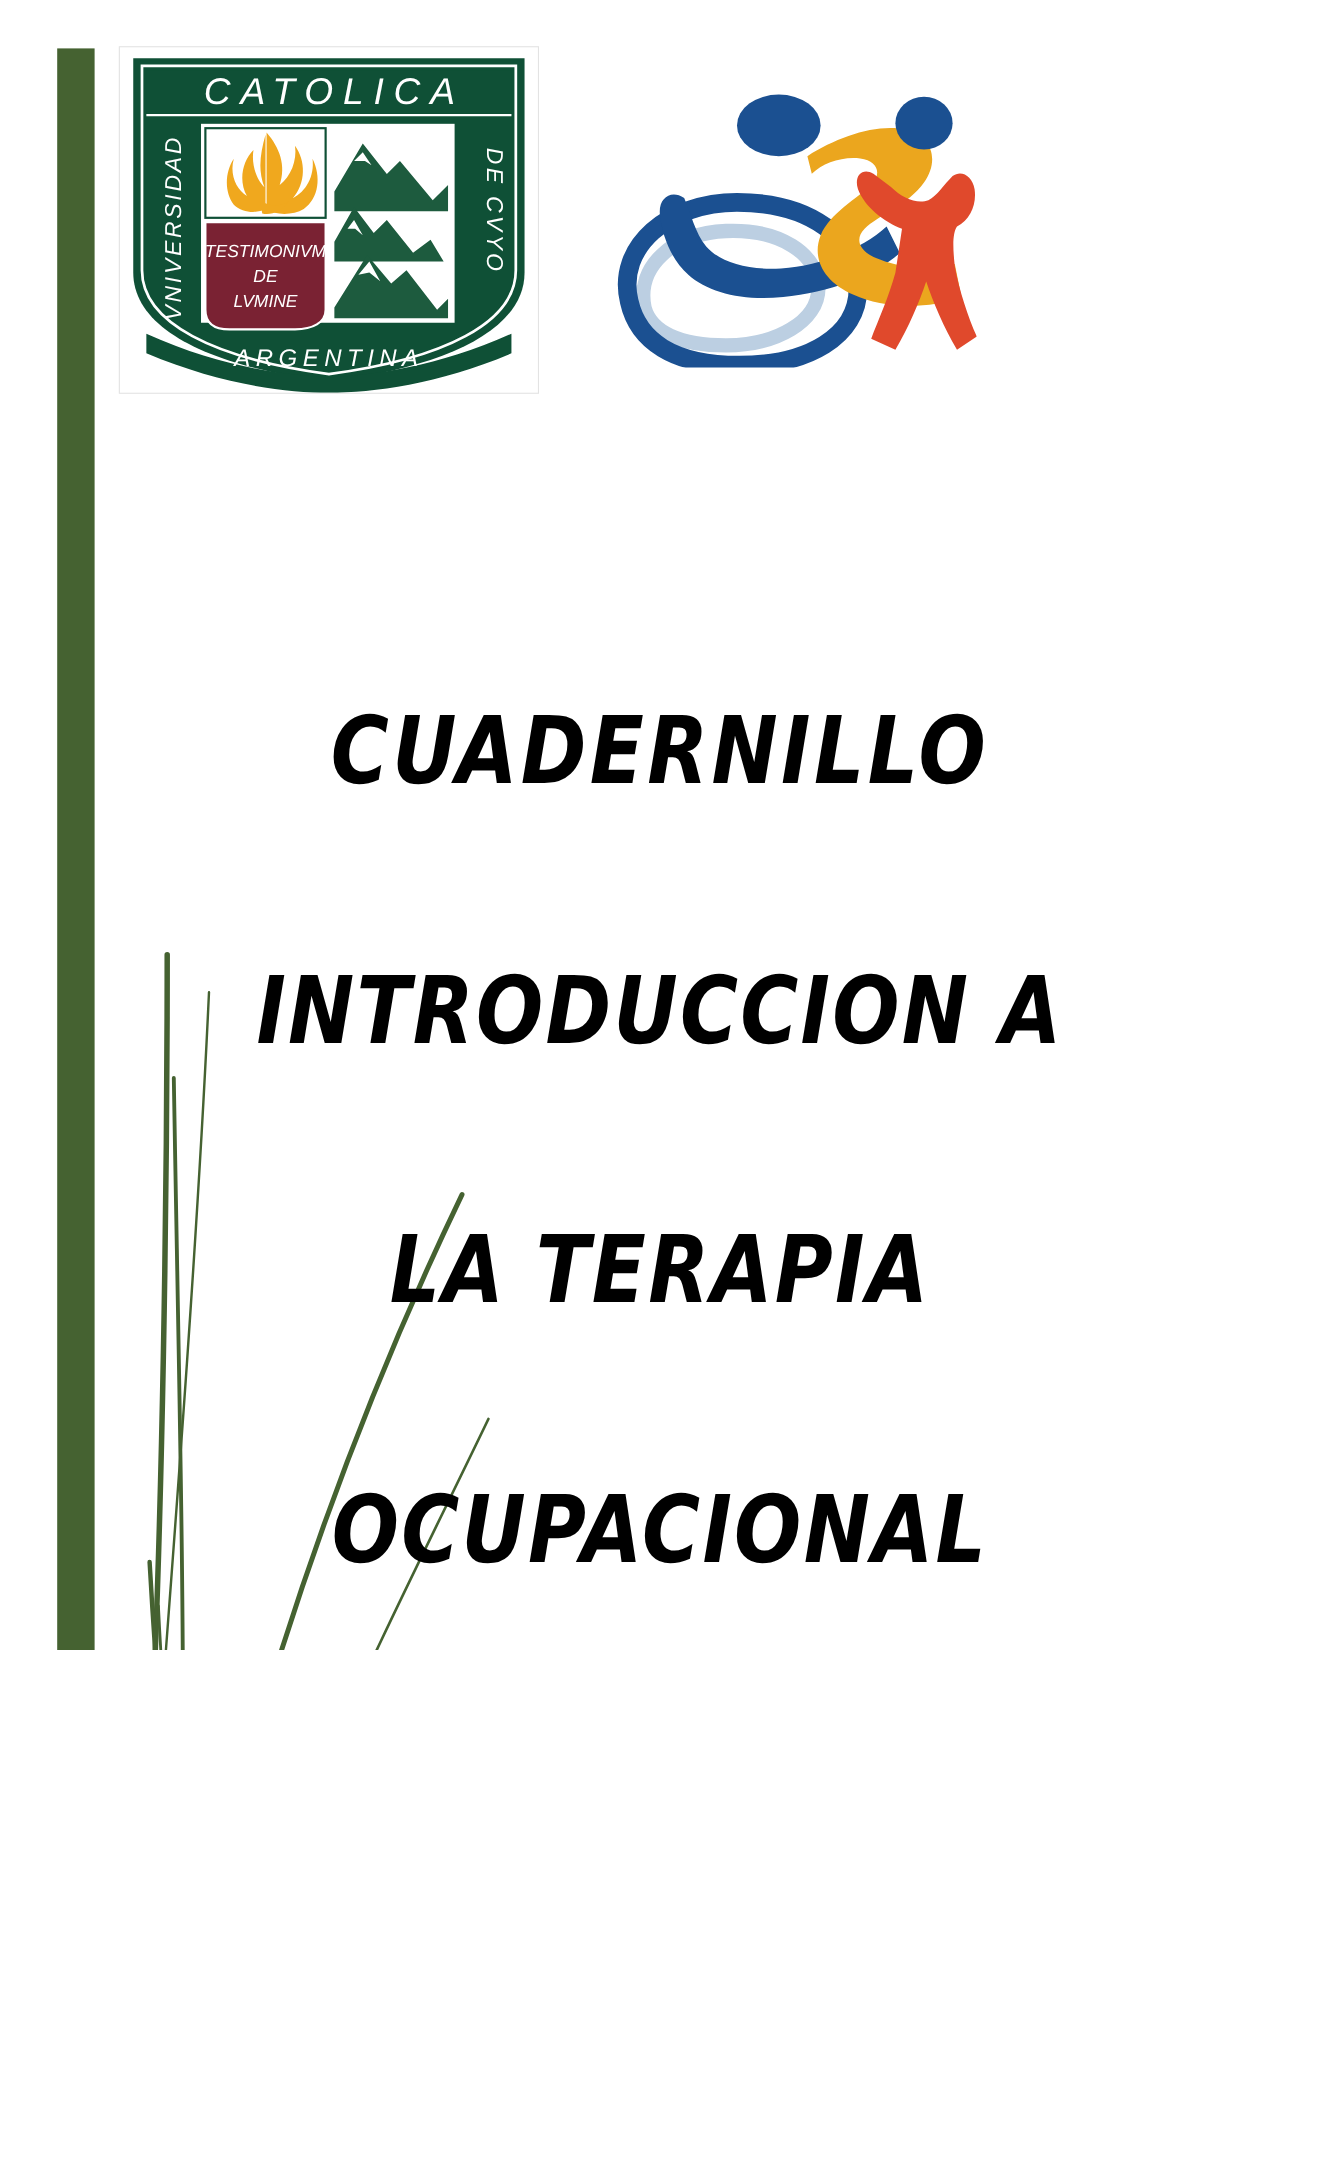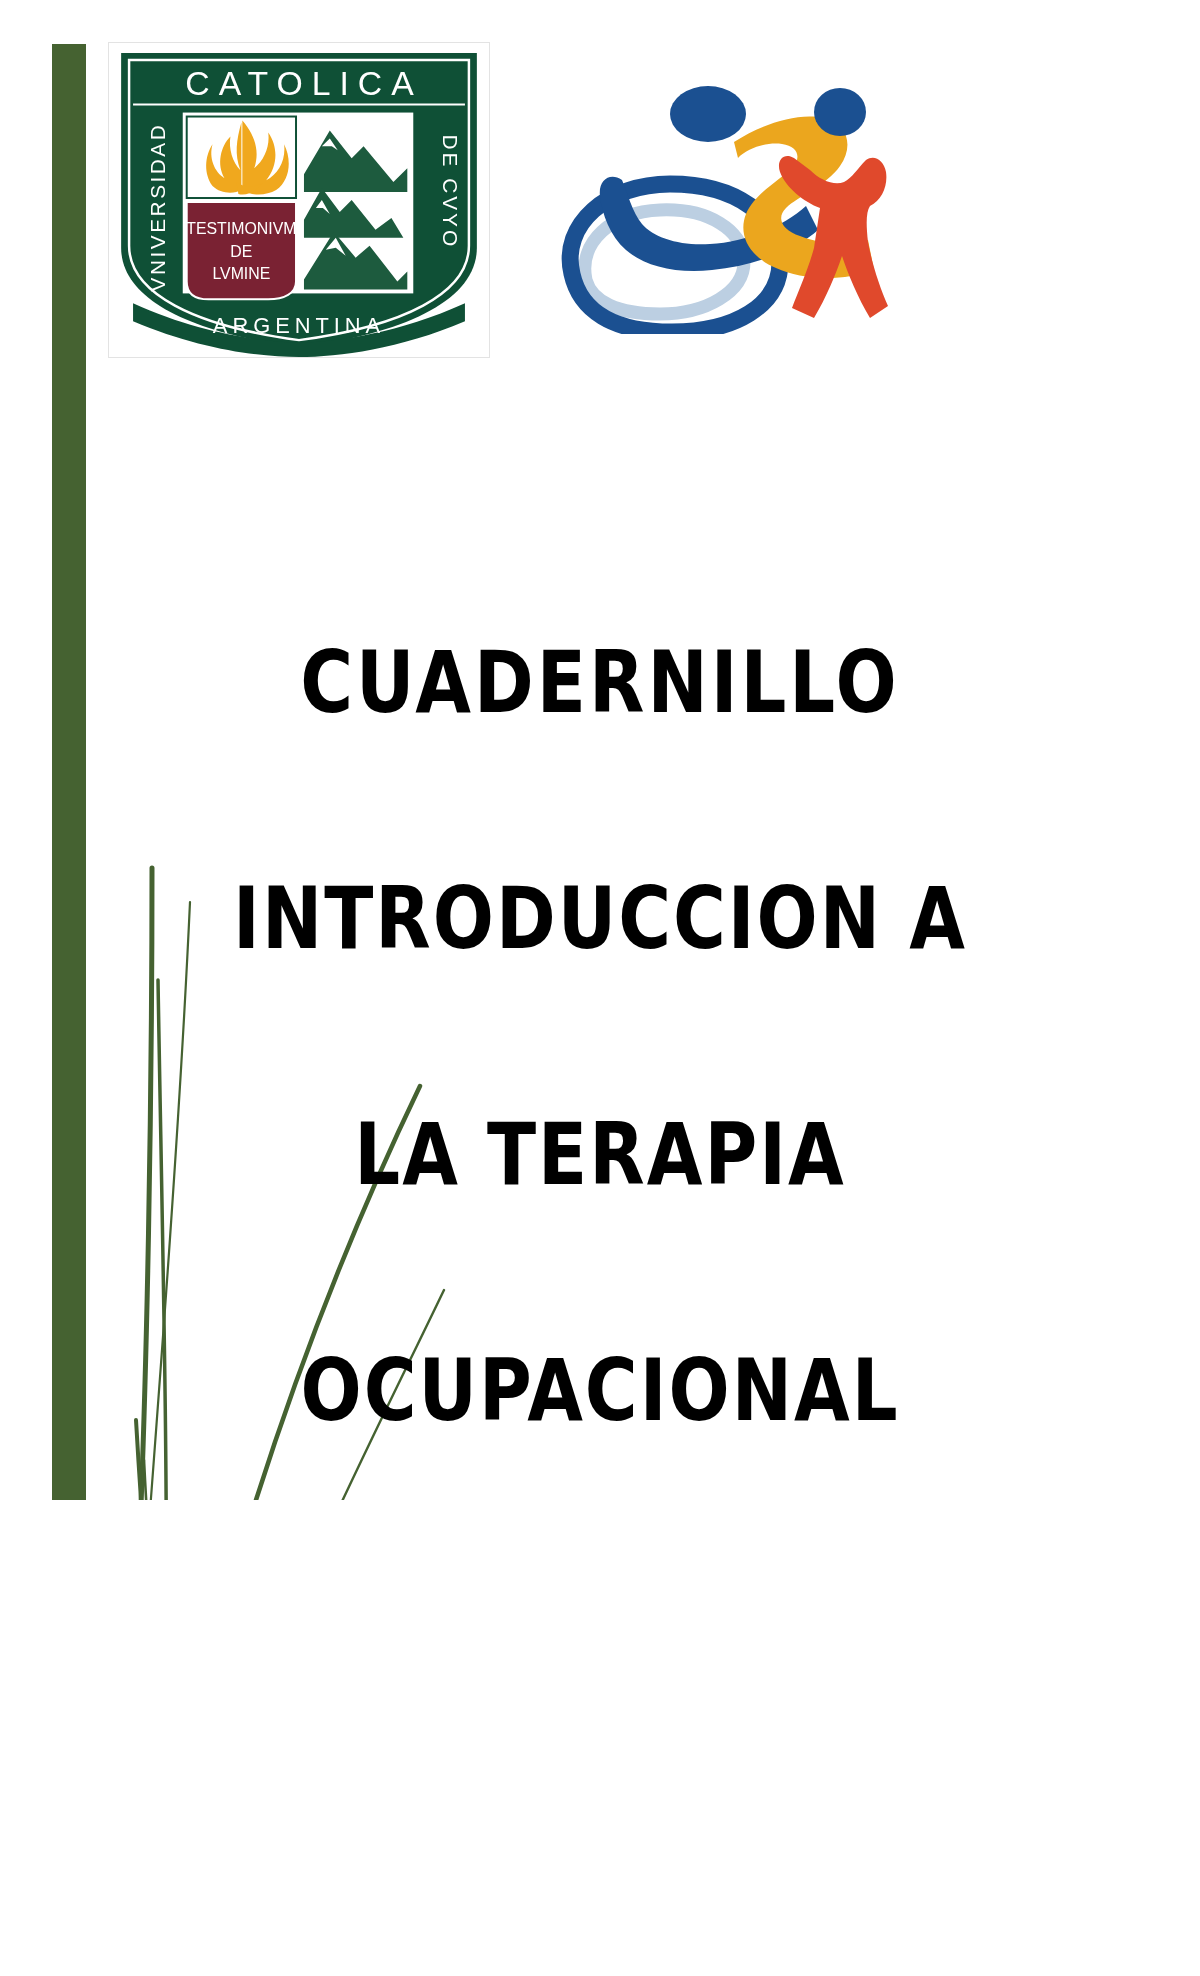--- a/index.html
+++ b/index.html
@@ -9,20 +9,21 @@
   }
   body {
     font-family: "Liberation Sans", sans-serif;
   }
   #page {
     position: relative;
     width: 1200px;
     height: 1500px;
     background: #ffffff;
     overflow: hidden;
+    font-style: italic;
   }
 
   
   .side-bar {
     position: absolute;
     left: 52px;
     top: 44px;
     width: 34px;
     height: 1900px;
     background: #456231;

